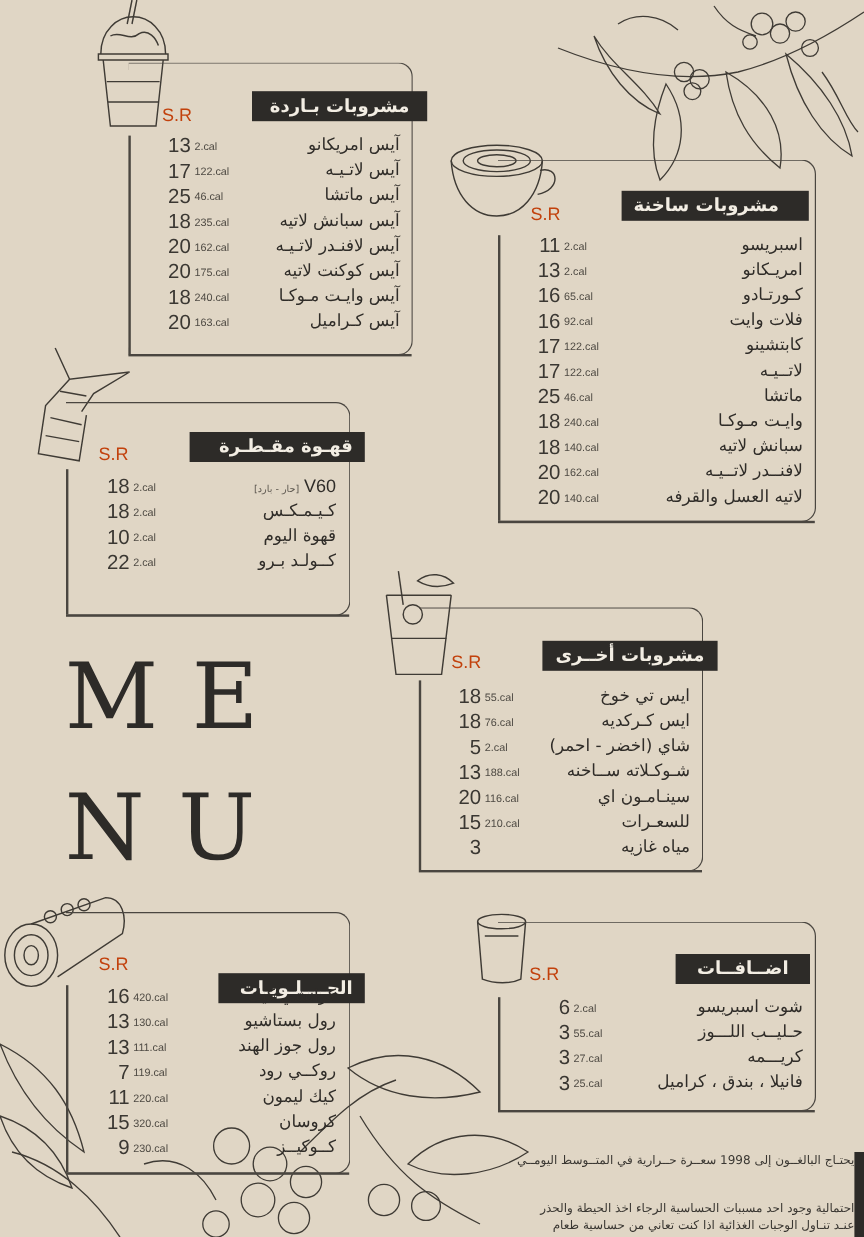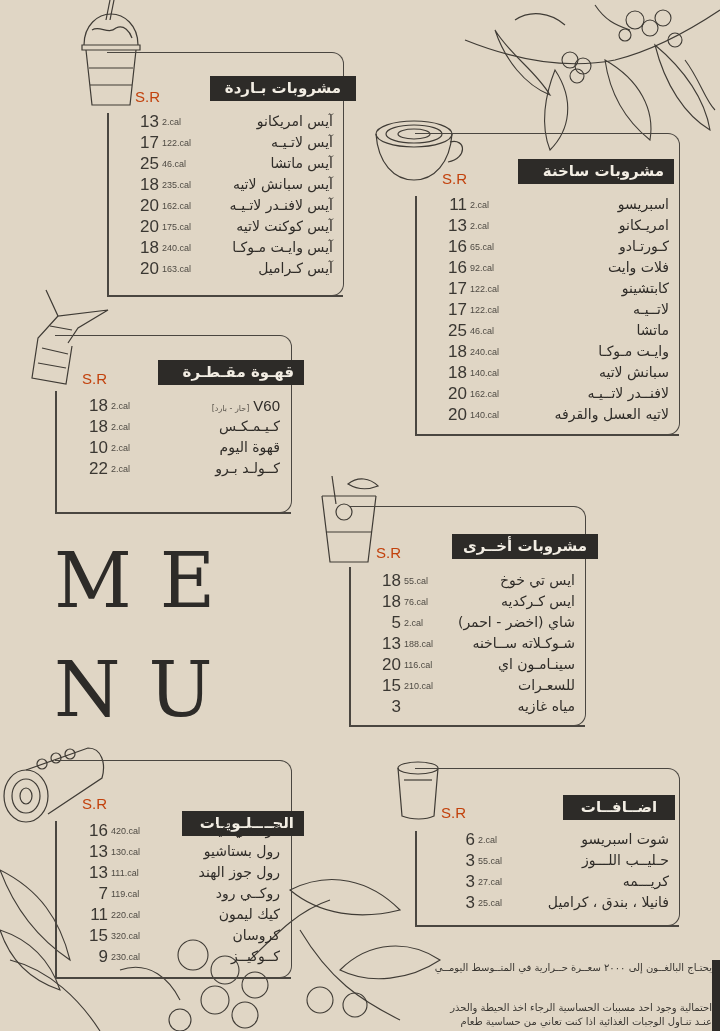--- a/index.html
+++ b/index.html
@@ -150,21 +150,21 @@
     <ellipse cx="40" cy="16" rx="16" ry="5"></ellipse>
     <path d="M2 16 C4 45 20 62 40 62 C60 62 76 45 78 16"></path>
     <path d="M76 24 C92 20 94 40 74 44"></path>
   </g>
 </svg>
 <div class="sr" style="left:442px;top:170px;">S.R</div>
 <div class="box" style="left:415px;top:133px;width:264px;height:300px;border-left:none;border-top:1.6px solid #4a4640;">
   <div class="lborder" style="top:62px;height:238px;"></div>
   <div style="position:absolute;left:0;right:0;bottom:-1.6px;height:1.6px;background:#4a4640;"></div>
 </div>
-<div class="title" style="left:518px;top:159px;width:136px;text-align:right;">مشروبات ساخنة</div>
+<div class="title" style="left:518px;top:159px;width:136px;text-align:left;">مشروبات ساخنة</div>
 <div class="rows" style="left:441px;top:194px;width:228px;height:232px;">
   <div class="row" style="top:0;">
       <span class="price">11</span>
       <span class="cal">2.cal</span>
       <span class="name">اسبريسو</span>
     </div>
   <div class="row" style="top:21px;">
       <span class="price">13</span>
       <span class="cal">2.cal</span>
       <span class="name">امريـكانو</span>
@@ -396,19 +396,19 @@
       <span class="name">كريـــمه</span>
     </div>
   <div class="row" style="top:63px;">
       <span class="price">3</span>
       <span class="cal">25.cal</span>
       <span class="name">فانيلا ، بندق ، كراميل</span>
     </div>
 </div>
 
 <div class="footer" style="top:961px;width:330px;">
-  <div>يحتـاج البالغــون إلى ٢٠٠٠ سعــرة حــرارية في المتــوسط اليومــي</div>
+  <div>يحتـاج البالغــون إلى 1998 سعــرة حــرارية في المتــوسط اليومــي</div>
 </div>
 <div class="footer" style="top:1001px;width:330px;">
   <div>احتمالية وجود احد مسببات الحساسية الرجاء اخذ الحيطة والحذر</div>
   <div>عنـد تنـاول الوجبات الغذائية اذا كنت تعاني من حساسية طعام</div>
 </div>
 <div class="footer-bar" style="top:960px;height:71px;"></div>
 
 </body></html>

